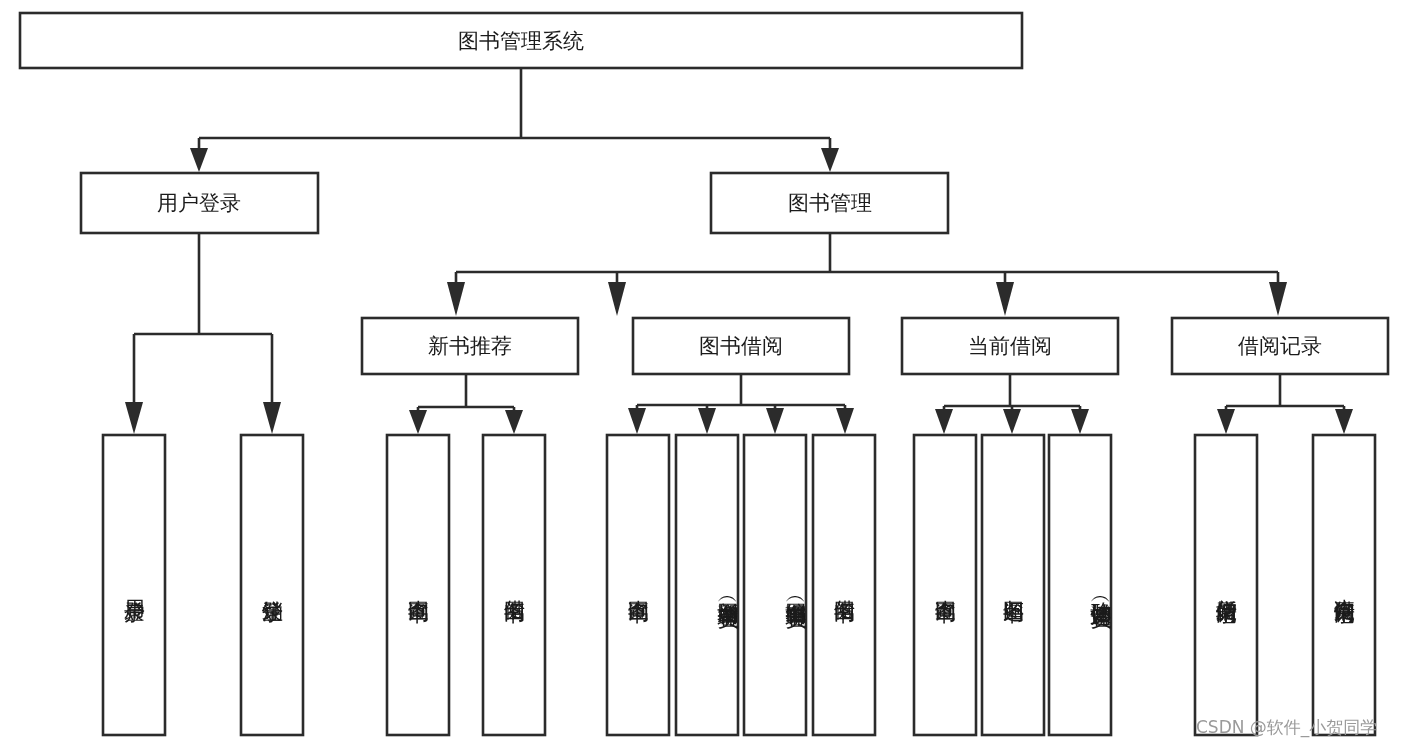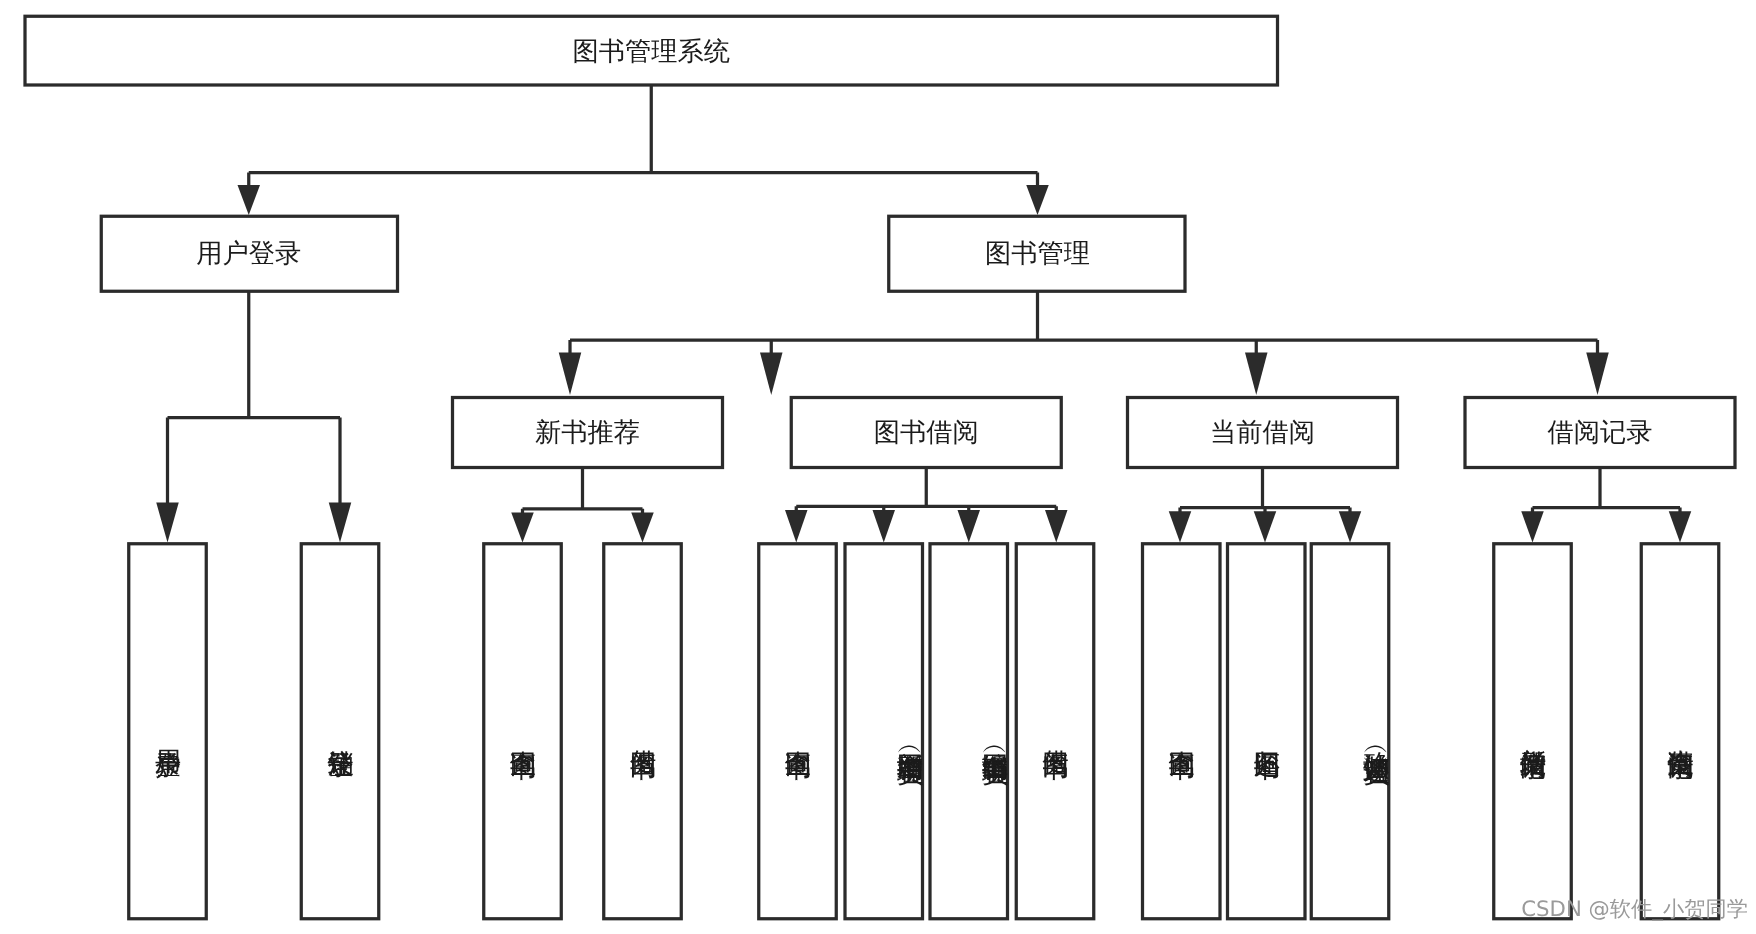--- a/index.html
+++ b/index.html
@@ -64,21 +64,20 @@
     align-items: center;
     justify-content: center;
     pointer-events: none;
   }
   .watermark {
     position: absolute;
     font-family: "DejaVu Sans", "Liberation Sans", sans-serif;
     font-size: 17px;
     color: #9a9a9a;
     white-space: nowrap;
-    margin-left: 21px;
   }
 </style>
 </head>
 <body>
 
 <div id="diagram-root">
 
   <svg class="diagram" viewBox="0 0 1405 747">
 
     <defs>

